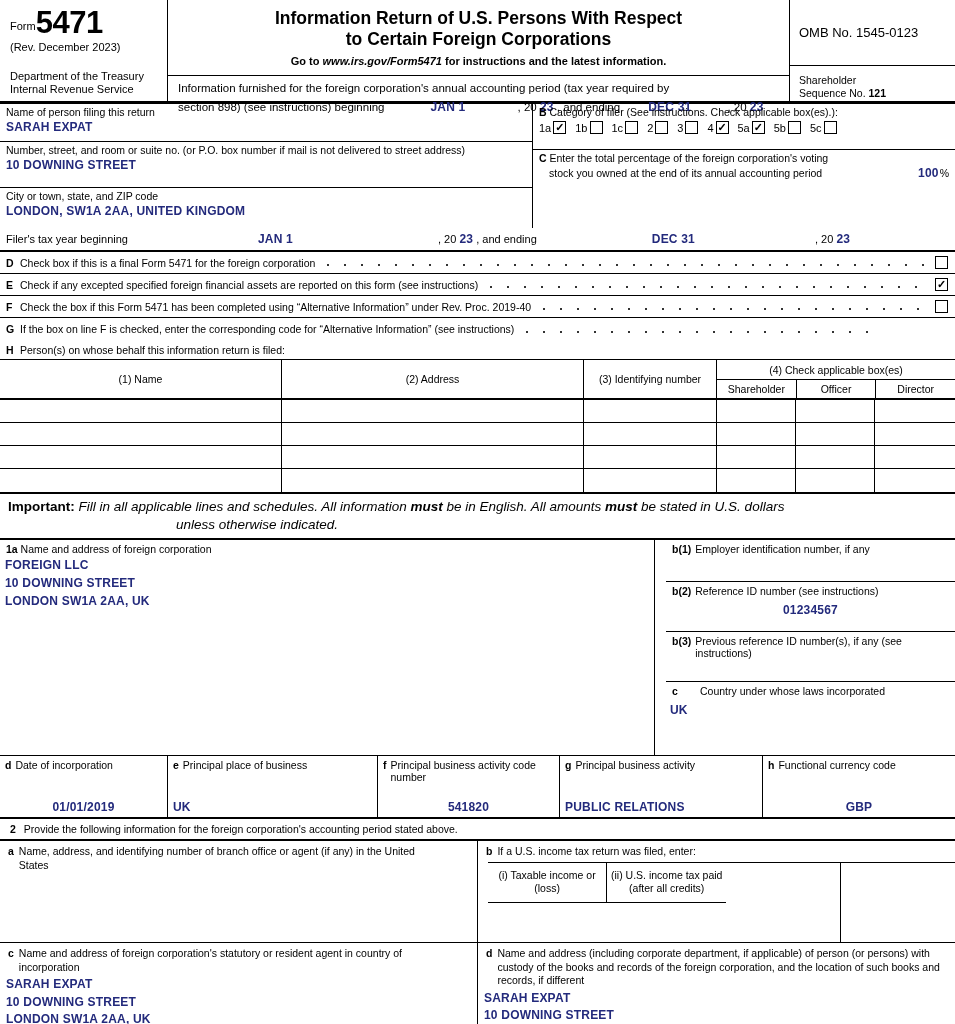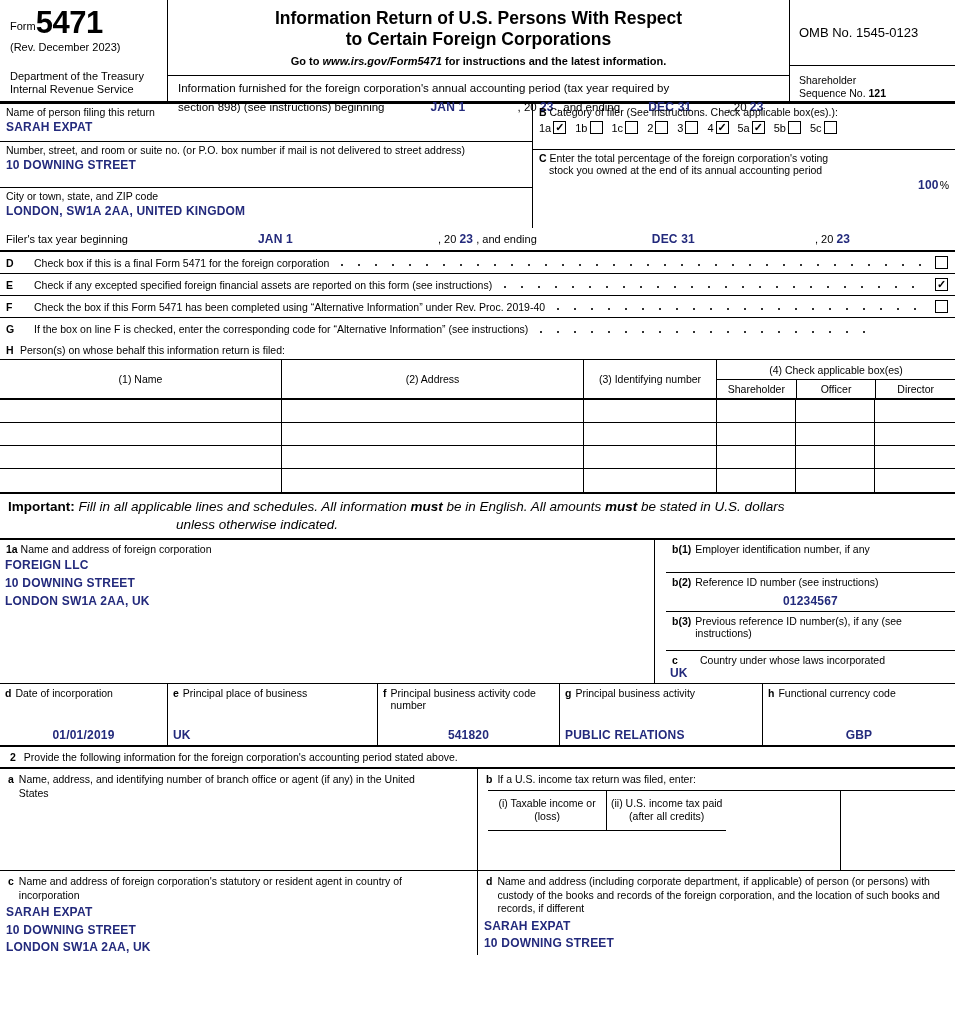--- a/index.html
+++ b/index.html
@@ -37,32 +37,32 @@
   .filer-r { width:423px; border-left:1.5px solid #000; }
   .cell { border-bottom:1px solid #000; padding:2px 6px 1px; overflow:hidden; }
   .c-name, .c-a { height:38px; }
   .c-street, .c-b { height:46px; }
   .c-city, .c-c { height:40px; }
   .cell .val { display:block; margin-top:2px; }
   .center { text-align:center; }
   .boxes { display:flex; align-items:center; gap:3px; margin-top:3px; font-size:11px; flex-wrap:nowrap; }
   .boxes .grp { display:flex; align-items:center; gap:2px; margin-right:6px; }
   .ckbox { width:13px; height:13px; border:1.5px solid #000; display:inline-flex; align-items:center; justify-content:center; font-size:11px; font-weight:bold; background:#fff; flex:none; }
-  .c-c-line2 { display:flex; align-items:baseline;flex-direction:column; }
+  .c-c-line2 { display:flex; align-items:baseline; }
   .c-c-line2 .txt { padding-left:10px; }
   .c-c-line2 .pct { margin-left:auto; display:flex; align-items:baseline; gap:1px; }
   .pct .unit { font-size:10.5px; font-weight:normal; color:#000; }
 
   
   .taxyear { height:24px; border-bottom:2px solid #000; display:flex; align-items:center; padding:0 6px; font-size:11px; white-space:nowrap; }
 
   
   .chkrow { height:22px; display:flex; align-items:center; padding:0 7px 0 6px; border-bottom:1.5px solid #000; }
   .chkrow .letter { font-weight:bold; width:14px; flex:none; }
-  .chkrow .txt { flex:none; padding-right:6px;margin-left:14px; }
+  .chkrow .txt { flex:none; padding-right:6px; }
   .leaders { flex:1; align-self:stretch; position:relative; }
   .leaders::after { content:""; position:absolute; left:6px; right:6px; bottom:7px; height:2px;
      background:repeating-linear-gradient(90deg,#333 0 2px,transparent 2px 17px); }
   .chkrow.norule { border-bottom:none; }
   .g-gap { width:66px; flex:none; }
   .h-row { height:19px; display:flex; align-items:center; padding:0 6px; }
   .h-row .letter { font-weight:bold; width:14px; flex:none; }
 
   
   .htable { border-bottom:2px solid #000; border-top:1.5px solid #000; font-size:10.5px; }
@@ -79,21 +79,21 @@
   .ht-row > div { border-right:1px solid #000; }
   .ht-row .rc1 { width:282px; } .ht-row .rc2 { width:302px; } .ht-row .rc3 { width:133px; }
   .ht-row .rc4,.ht-row .rc5 { width:79px; } .ht-row .rc6 { flex:1; border-right:none; }
 
   
   .important { border-bottom:2px solid #000; padding:4px 8px 5px; font-size:13.5px; line-height:1.3; }
   .important .ital { font-style:italic; }
   .important .line2 { display:block; margin-left:168px; }
 
   
-  .sec1 { display:flex; height:144px; border-bottom:1.5px solid #000;justify-content:center; }
+  .sec1 { display:flex; height:216px; border-bottom:1.5px solid #000;justify-content:center; }
   .sec1-l { flex:1; border-right:1px solid #000; padding:3px 6px; }
   .sec1-l .val { display:block; line-height:1.5; }
   .sec1-r { width:300px; display:flex; flex-direction:column; }
   .rcell { border-bottom:1px solid #000; padding:3px 6px;margin-left:11px; }
   .rcell:last-child { border-bottom:none; }
   .r-b1 { height:42px; } .r-b2 { height:50px; } .r-b3 { height:50px; } .r-c { height:38px; display:flex; flex-direction:column; }
   .hang { display:flex; }
   .hang .num { font-weight:bold; flex:none; margin-right:4px; }
   .r-b2 .val { display:block; text-align:center; margin-top:6px; }
   .r-c .val { margin-top:auto; margin-left:-2px; }

